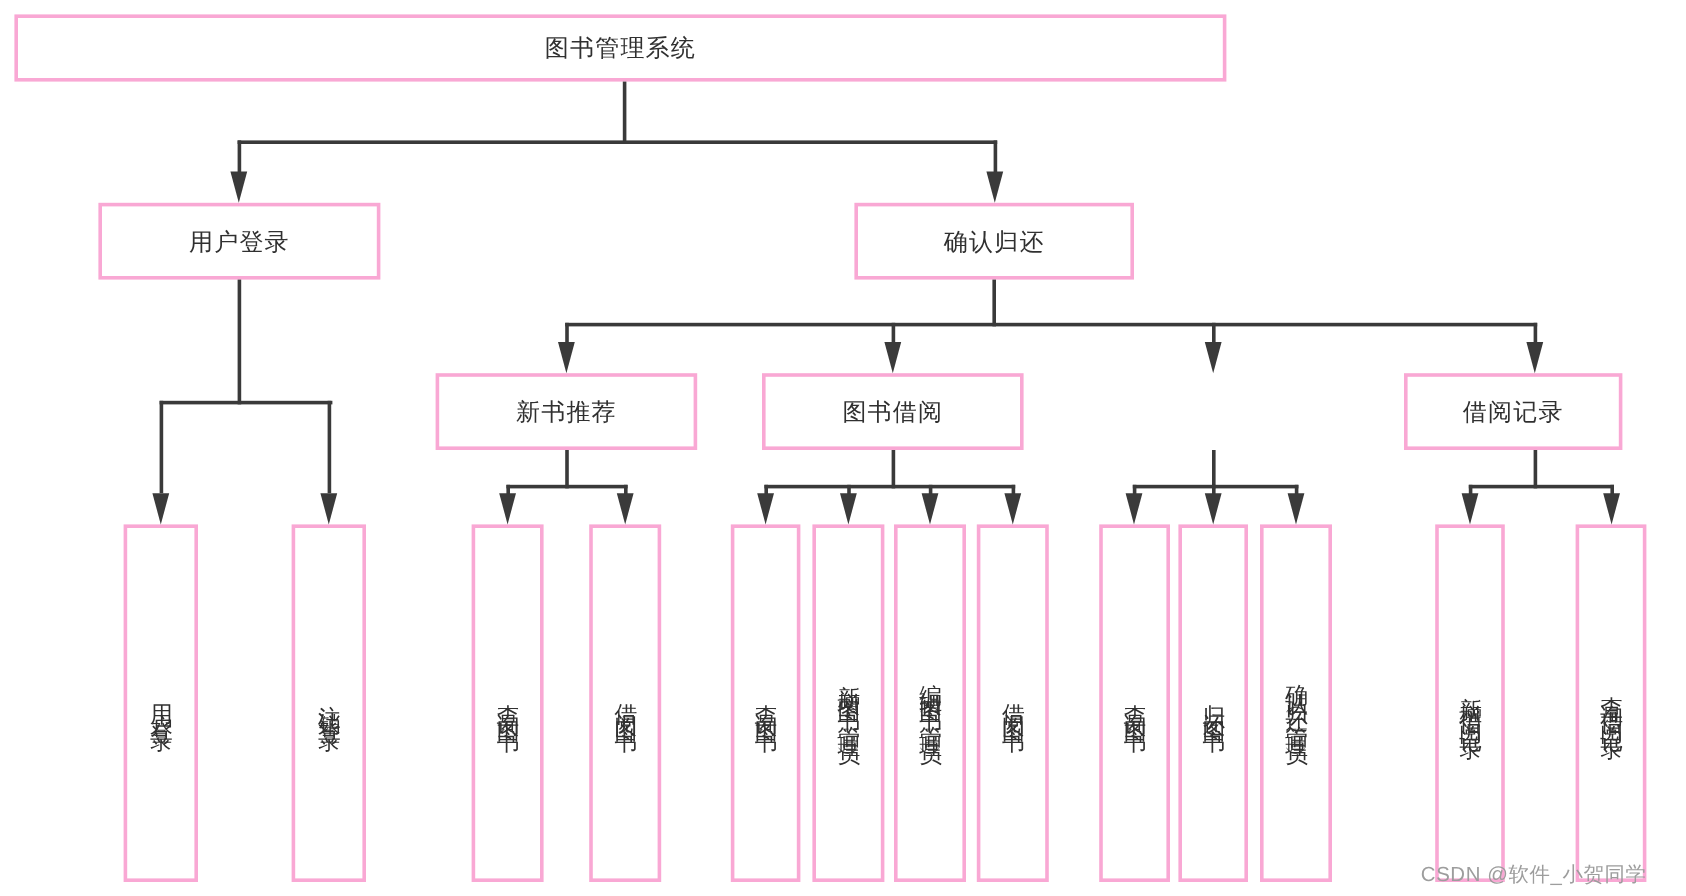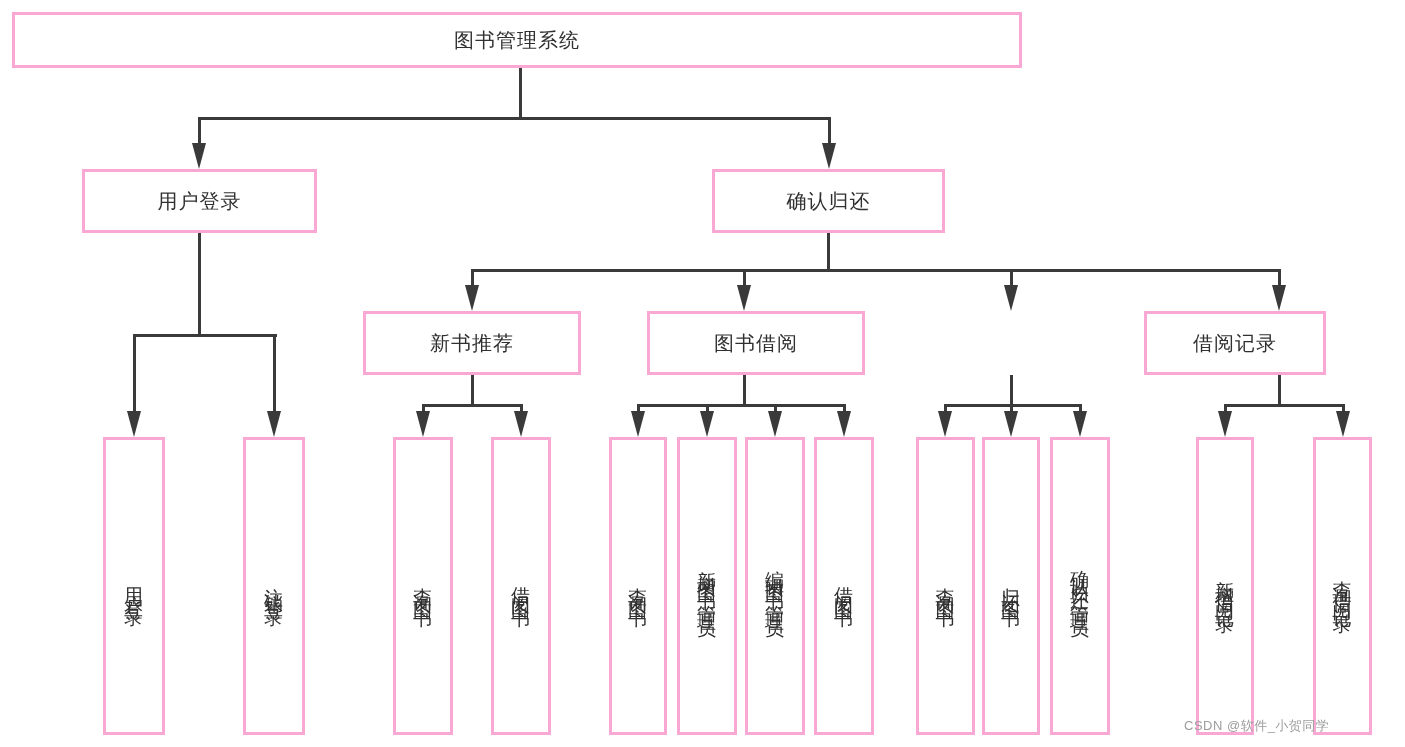--- a/index.html
+++ b/index.html
@@ -49,43 +49,43 @@
     width: 0;
     height: 0;
     border-left: 7px solid transparent;
     border-right: 7px solid transparent;
     border-top: 26px solid #3a3a3a;
   }
   .watermark {
     position: absolute;
     left: 1184px;
     top: 717px;
-    font-size: 13px;
+    font-size: 17px;
     color: #9d9d9d;
     letter-spacing: 0.5px;
     white-space: nowrap;
   }
 </style>
 </head>
 <body>
 
 <div id="canvas">
 
   <div class="box" style="left:12px; top:12px; width:1010px; height:56px;">图书管理系统</div>
 
   <div class="box" style="left:82px; top:169px; width:235px; height:64px;">用户登录</div>
 
   <div class="box" style="left:712px; top:169px; width:233px; height:64px;">确认归还</div>
 
   <div class="box" style="left:363px; top:311px; width:218px; height:64px;">新书推荐</div>
 
-  <div class="box" style="left:635px; top:311px; width:218px; height:64px;margin-left:12px;">图书借阅</div>
+  <div class="box" style="left:635px; top:311px; width:218px; height:64px;">图书借阅</div>
 
 
-  <div class="box" style="left:1144px; top:311px; width:182px; height:64px;">借阅记录</div>
+  <div class="box" style="left:1170px; top:311px; width:182px; height:64px;">借阅记录</div>
 
   <div class="box leaf" style="left:103px; top:437px; width:62px; height:298px;">用户登录</div>
   <div class="box leaf" style="left:243px; top:437px; width:62px; height:298px;">注销登录</div>
 
   <div class="box leaf" style="left:393px; top:437px; width:60px; height:298px;">查询图书</div>
   <div class="box leaf" style="left:491px; top:437px; width:60px; height:298px;">借阅图书</div>
 
   <div class="box leaf" style="left:609px; top:437px; width:58px; height:298px;">查询图书</div>
   <div class="box leaf" style="left:677px; top:437px; width:60px; height:298px;">新增图书（管理员）</div>
   <div class="box leaf" style="left:745px; top:437px; width:60px; height:298px;">编辑图书（管理员）</div>

